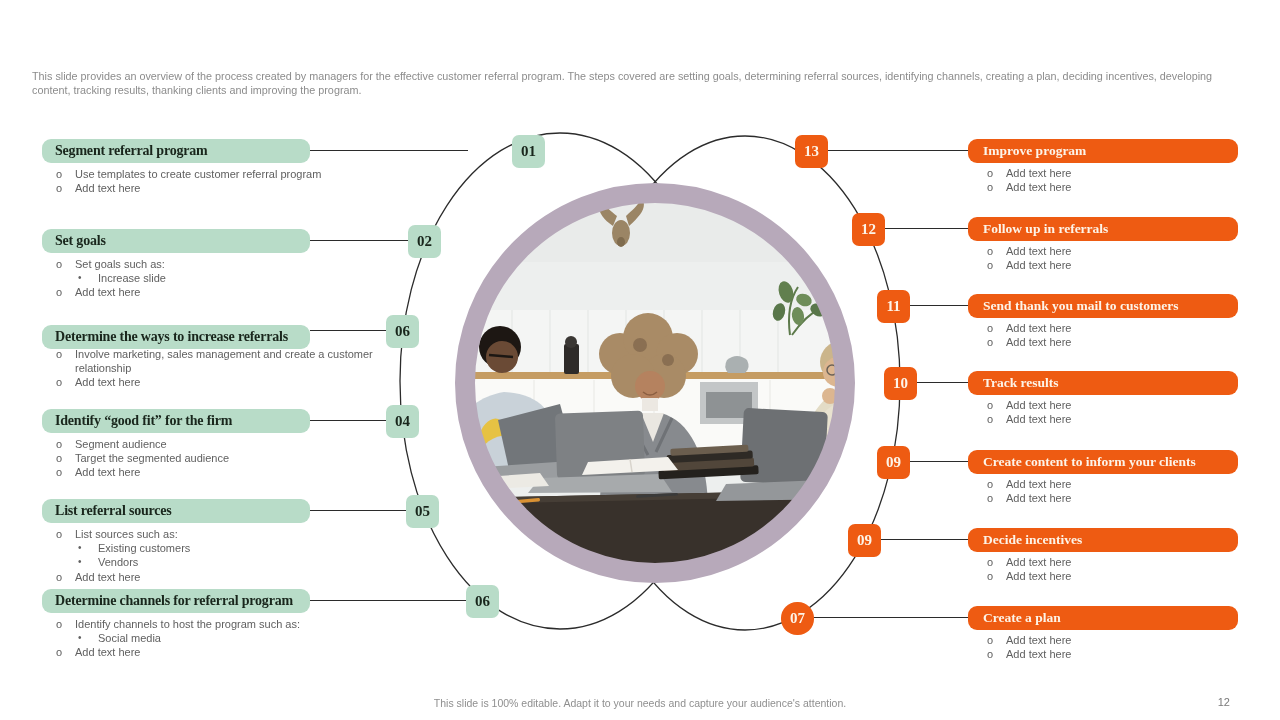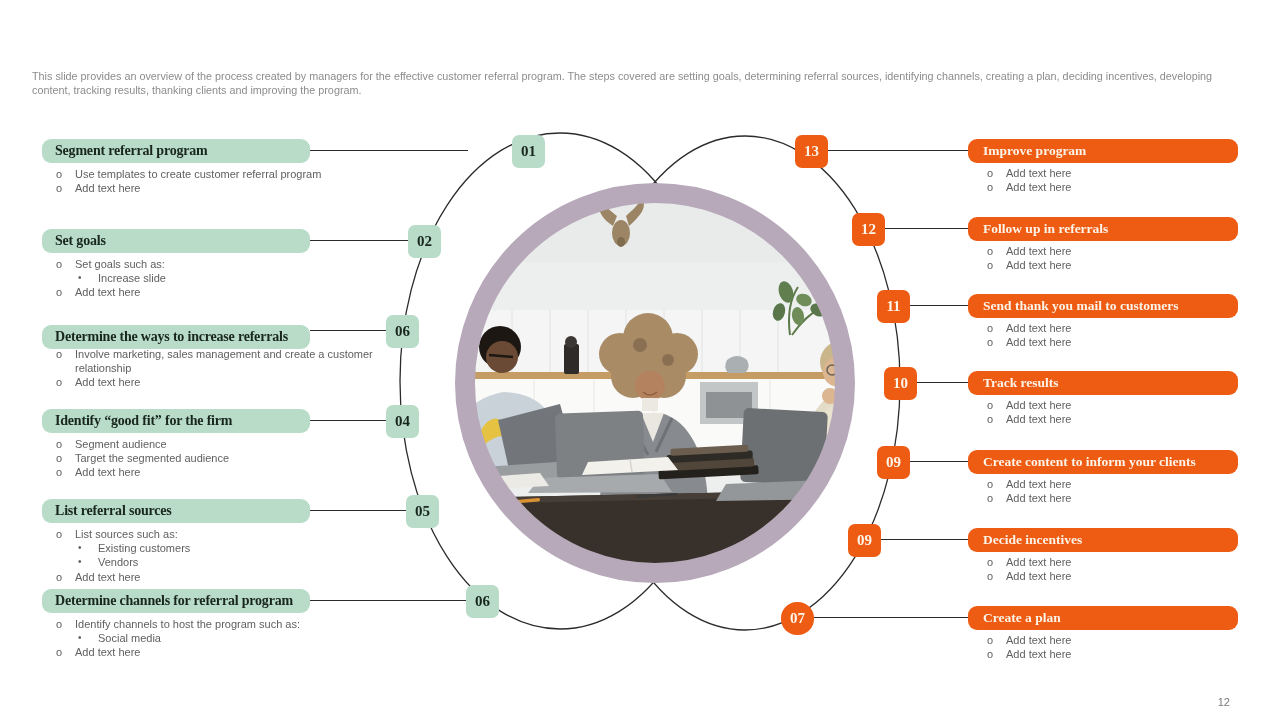--- a/index.html
+++ b/index.html
@@ -356,14 +356,15 @@
           <div class="mk">o</div>
           <div class="tx">Add text here</div>
         </div>
         <div class="b-row">
           <div class="mk">o</div>
           <div class="tx">Add text here</div>
         </div>
       </div>
     </div>
 
+  <div class="footer">This slide is 100% editable. Adapt it to your needs and capture your audience's attention.</div>
   <div class="pagenum">12</div>
 </div>
 
 </body></html>

